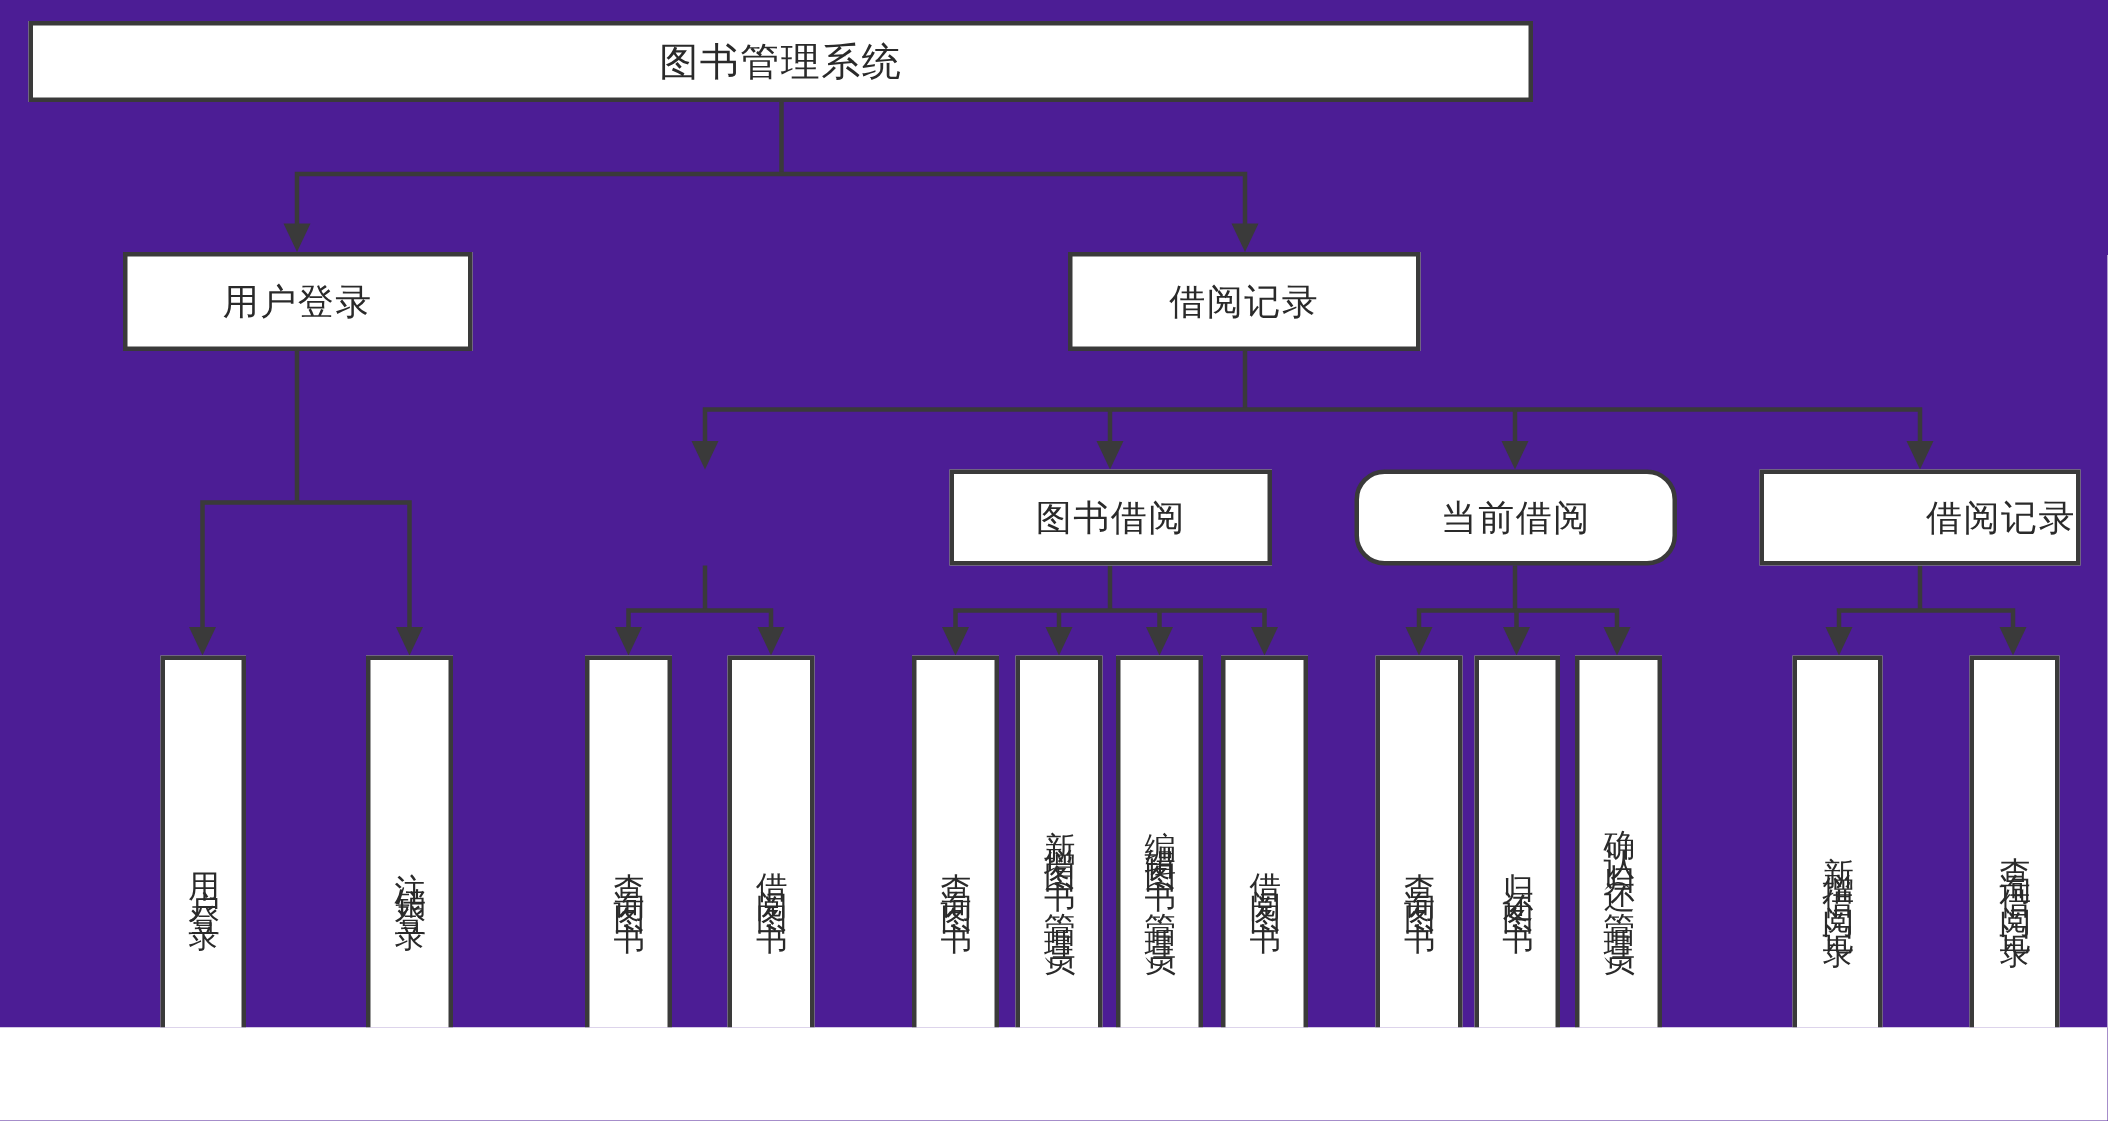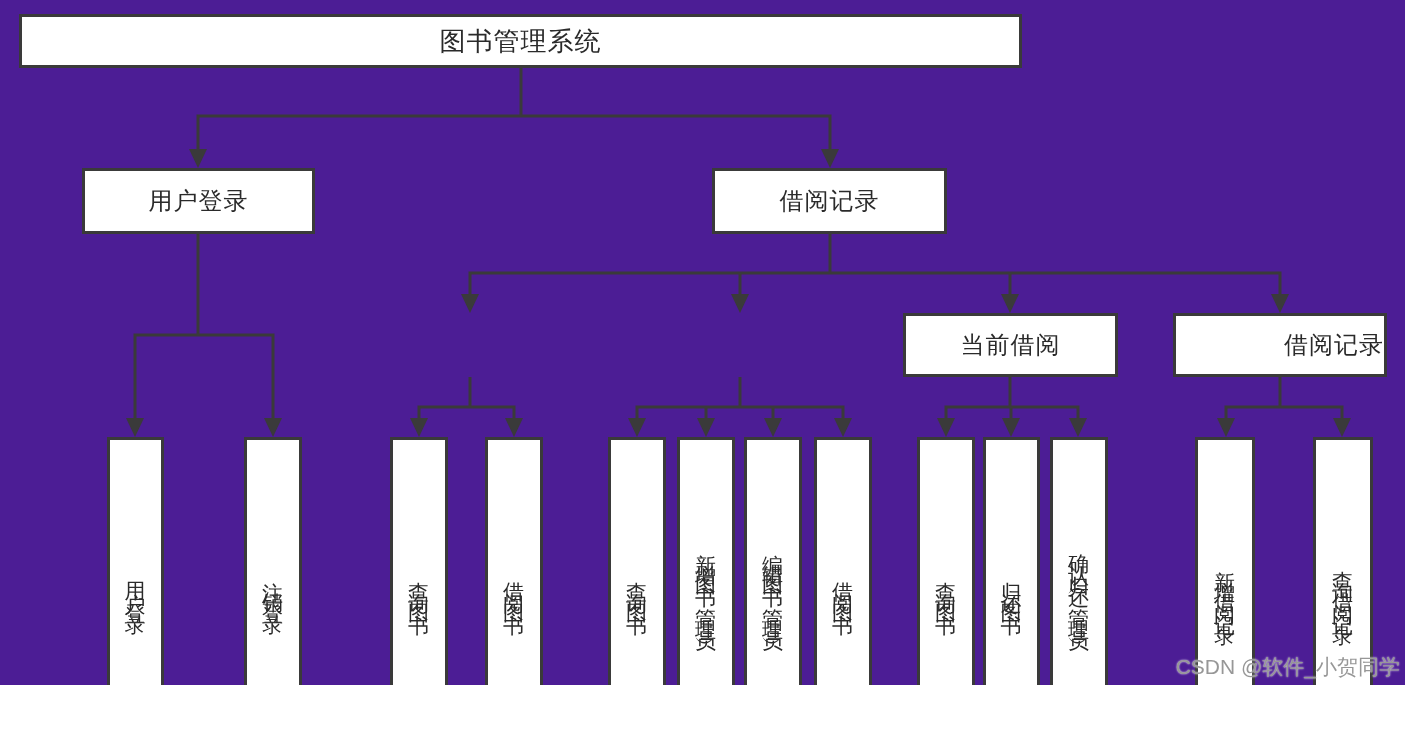--- a/index.html
+++ b/index.html
@@ -106,21 +106,24 @@
     <span>图书管理系统</span>
   </div>
 
   <div class="box lvl2" style="left:82px; top:168px; width:233px; height:66px;">
     <span>用户登录</span>
   </div>
   <div class="box lvl2" style="left:712px; top:168px; width:235px; height:66px;">
     <span>借阅记录</span>
   </div>
 
-  <div class="box lvl3" style="left:903px; top:313px; width:215px; height:64px;">
+  <div class="box lvl3" style="left:633px; top:313px; width:215px; height:64px;">
+    <span>图书借阅</span>
+  </div>
+  <div class="box lvl3" style="left:903px; top:313px; width:215px; height:64px;border-radius:20px;">
     <span>当前借阅</span>
   </div>
   <div class="box lvl3" style="left:1173px; top:313px; width:214px; height:64px;justify-content:flex-end;">
     <span>借阅记录</span>
   </div>
 
   <div class="box leaf" style="left:107px; top:437px; width:57px; height:299px;">
     <span>用户登录</span>
   </div>
   <div class="box leaf" style="left:244px; top:437px; width:58px; height:299px;">
@@ -157,15 +160,14 @@
     <span>确认归还（管理员）</span>
   </div>
 
   <div class="box leaf" style="left:1195px; top:437px; width:60px; height:299px;">
     <span>新增借阅记录</span>
   </div>
   <div class="box leaf" style="left:1313px; top:437px; width:60px; height:299px;">
     <span>查询借阅记录</span>
   </div>
 
-  <div id="watermark">CSDN @软件_小贺同学</div>
 
 </div>
 
 </body></html>

